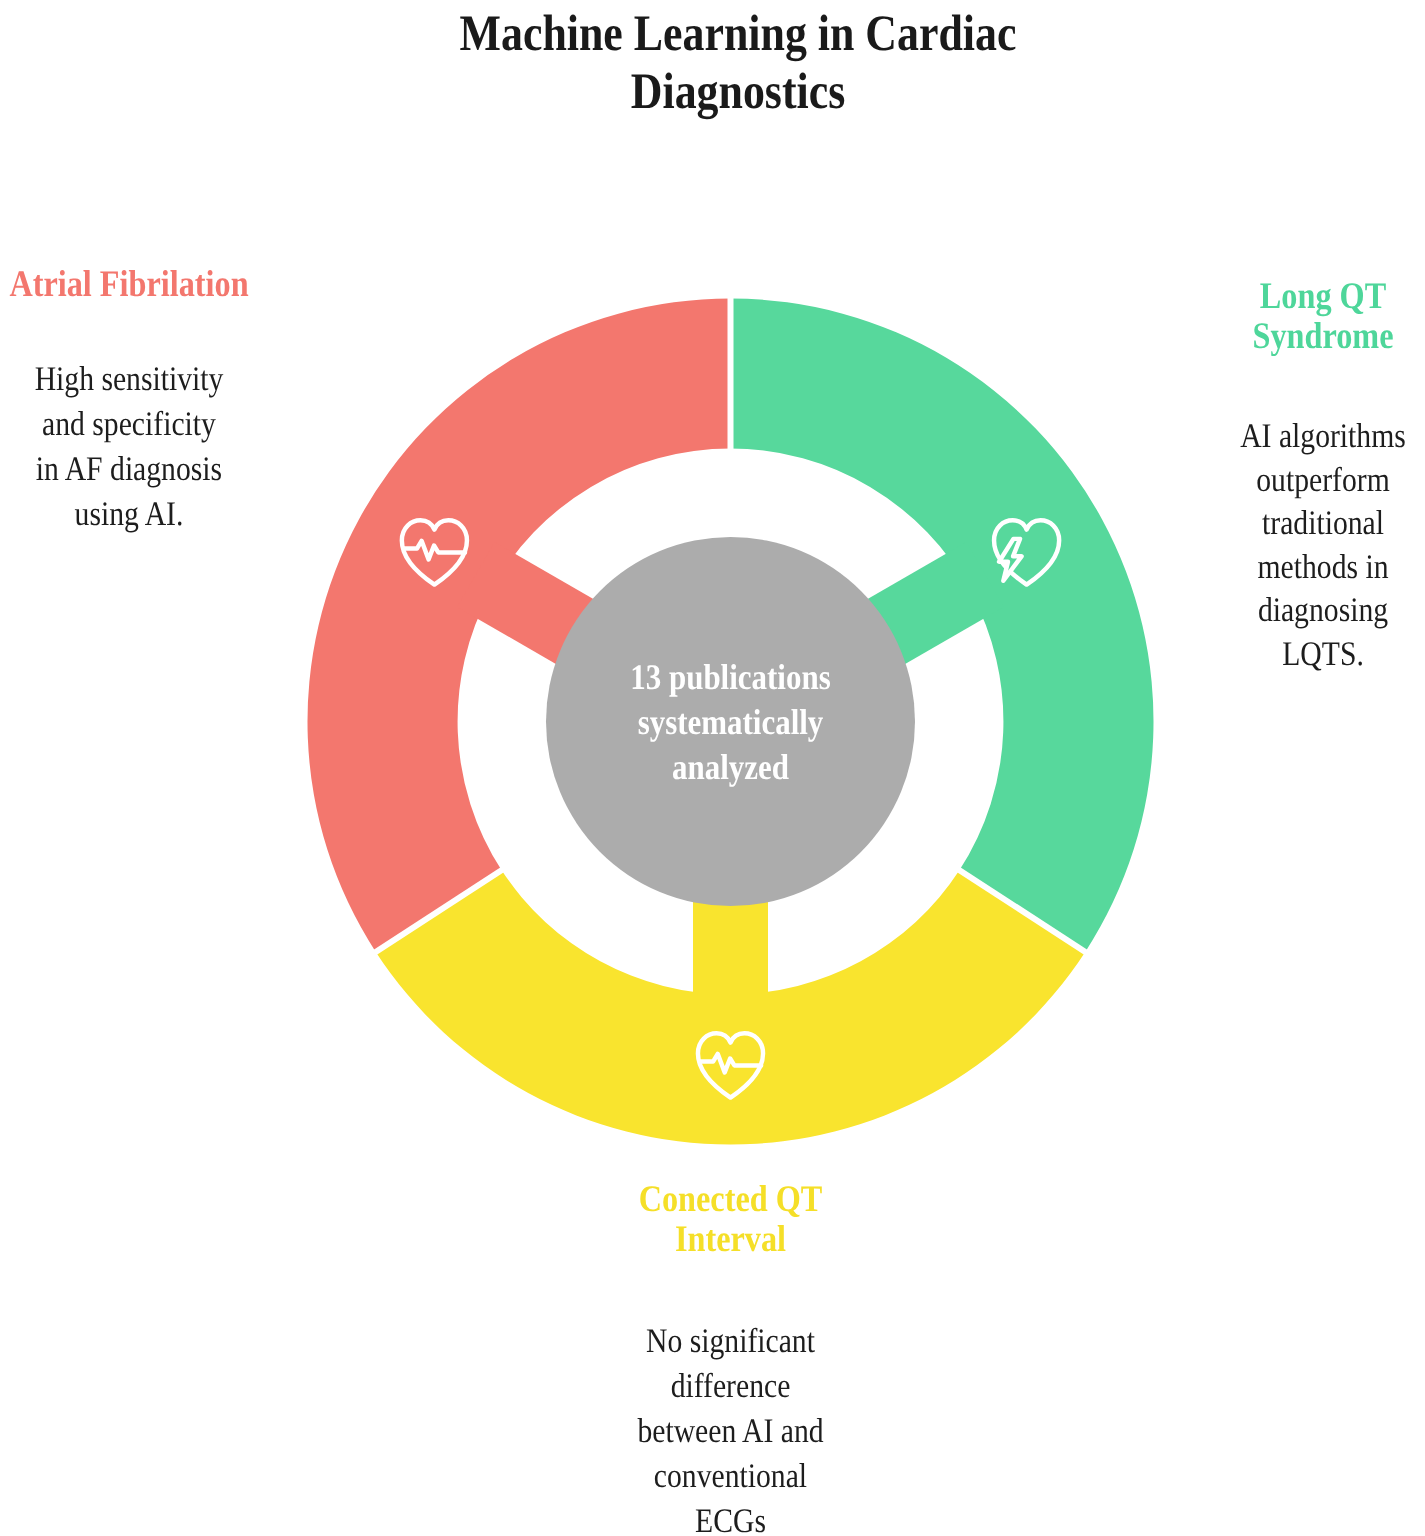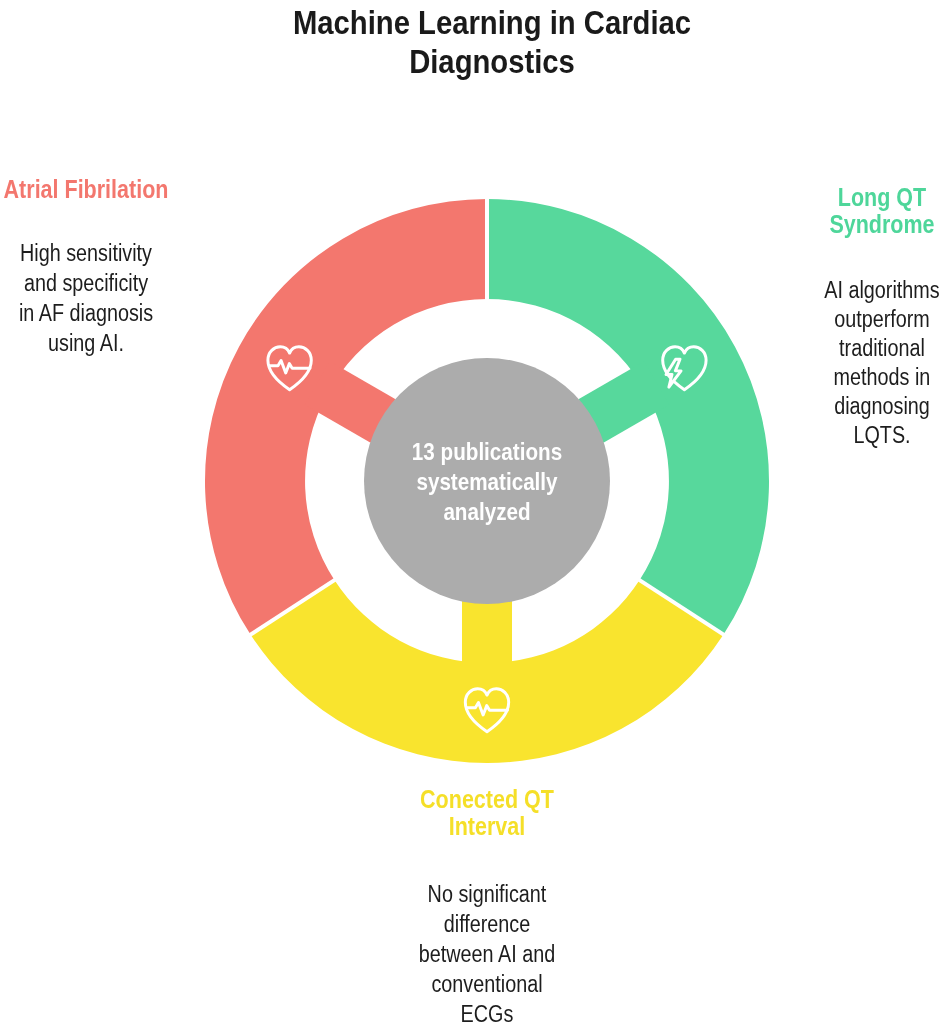--- a/index.html
+++ b/index.html
@@ -1,18 +1,18 @@
 <!DOCTYPE html>
 <html><head>
 <meta charset="utf-8">
 <style>
   html,body{margin:0;padding:0;background:#fff;}
   .page{
     position:relative;width:950px;height:1024px;background:#fff;
-    font-family:Liberation Sans, sans-serif;overflow:hidden;
+    font-family:Liberation Serif, serif;overflow:hidden;
   }
   .condensed{transform:scaleX(0.86);transform-origin:center top;}
   .title{
     position:absolute;top:3px;left:34px;width:916px;text-align:center;
     font-size:34px;font-weight:bold;line-height:39px;white-space:pre-line;
   }
   .label{
     position:absolute;font-size:25px;font-weight:bold;line-height:27px;
     text-align:center;white-space:pre-line;
   }

